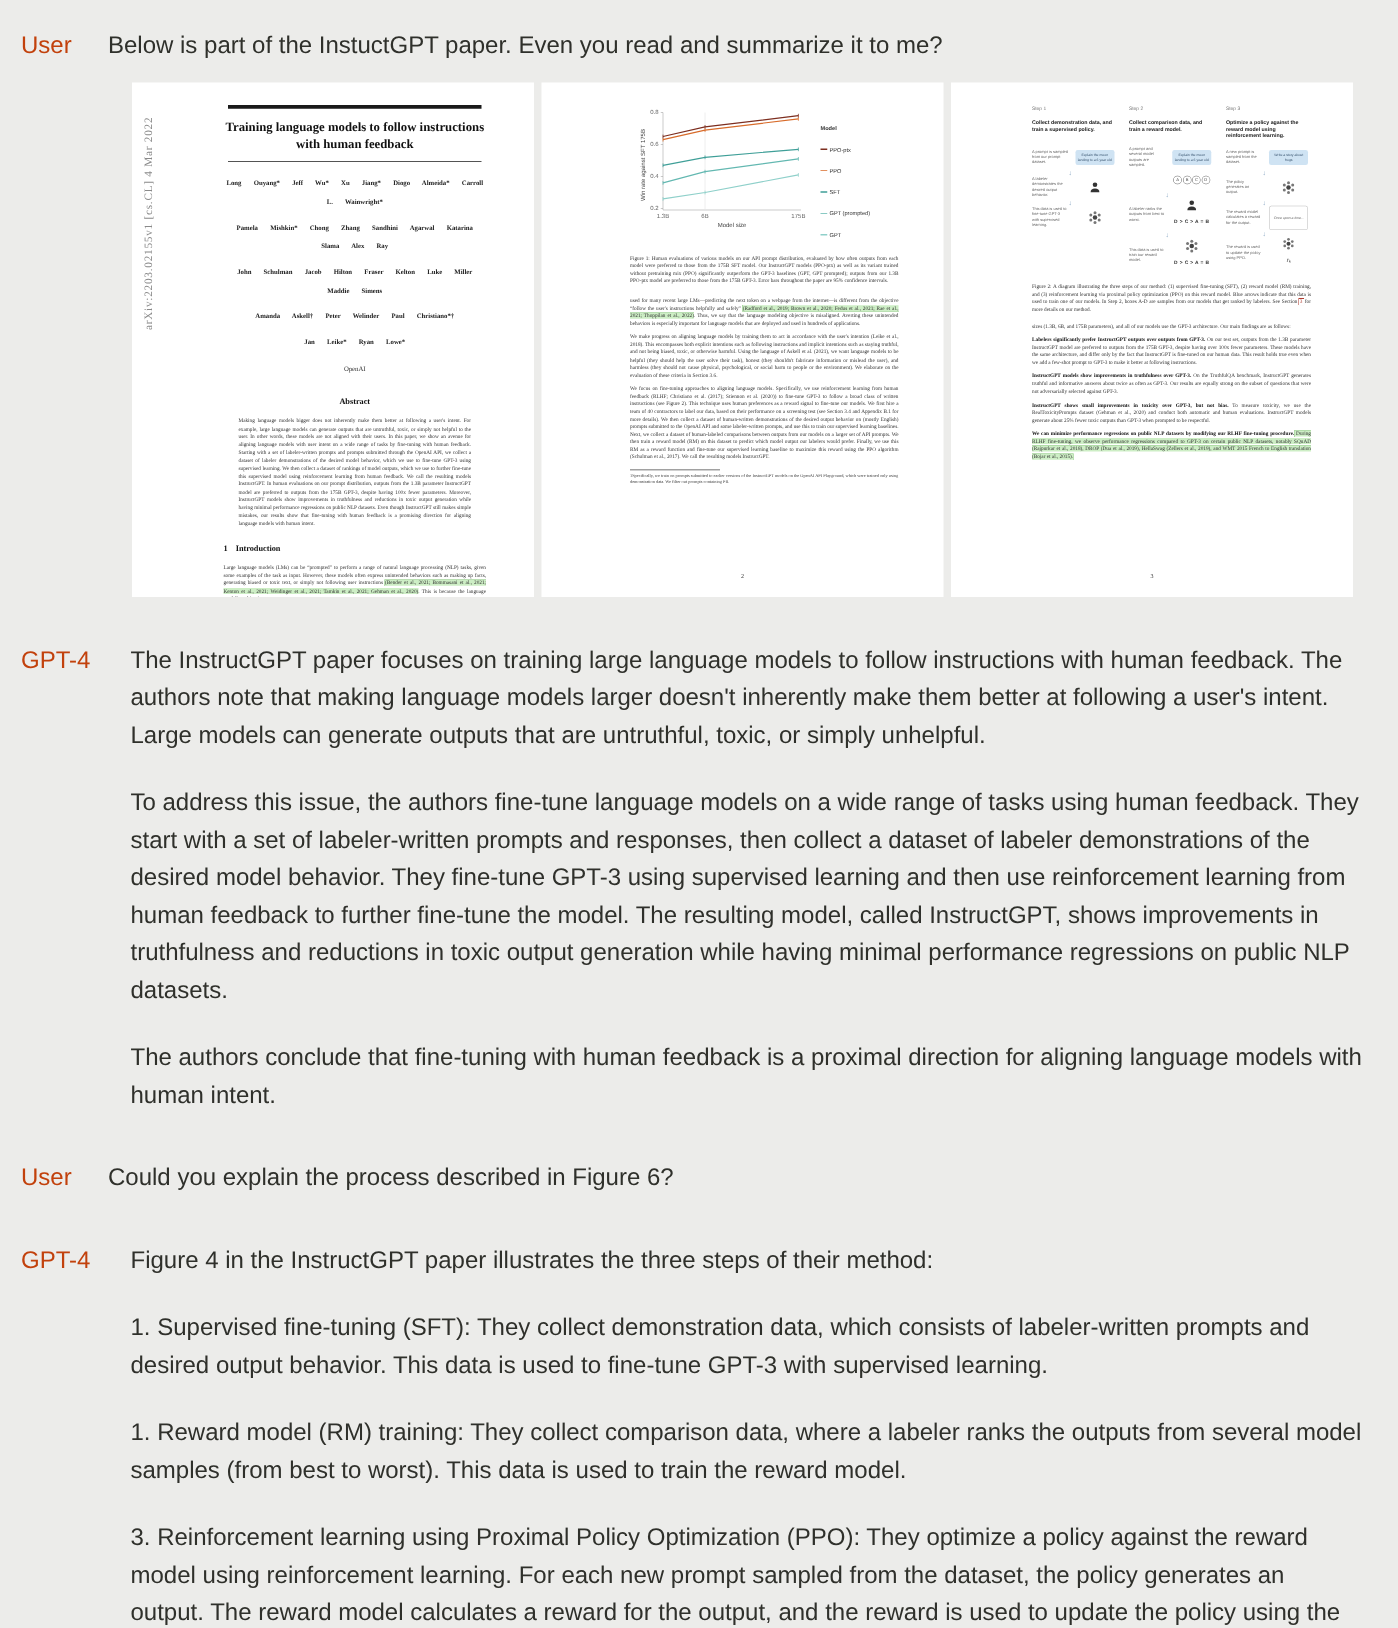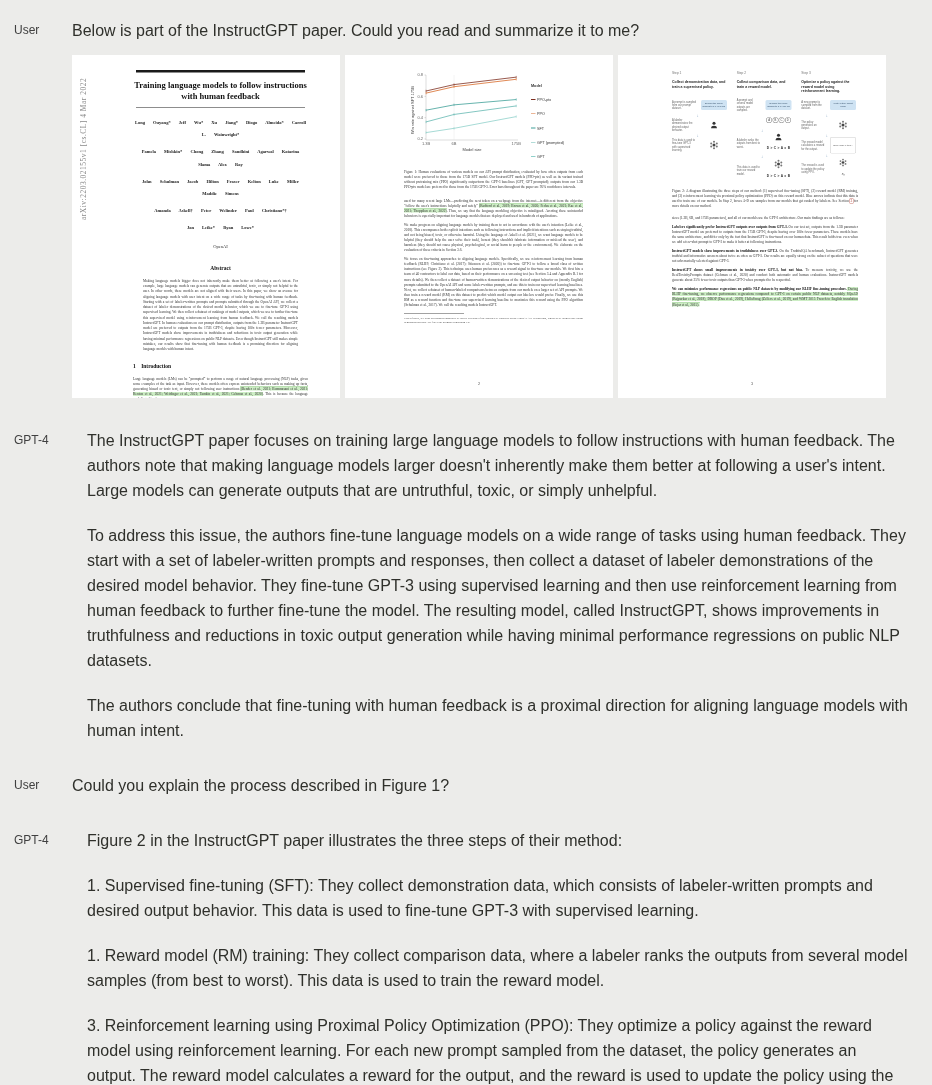--- a/index.html
+++ b/index.html
@@ -4,25 +4,25 @@
 <style>
   html,body{margin:0;padding:0;}
   body{
     width:932px;height:1085px;overflow:hidden;
     background:#ECECEA;
     font-family:"Liberation Sans","DejaVu Sans",sans-serif;
     color:#2F302B;
   }
   .conversation{padding:18px 20px 0 14px;}
   .turn{display:grid;grid-template-columns:58px 1fr;margin-bottom:30px;}
-  .speaker{color:#404040;font-size:12px;line-height:25px;}
+  .speaker{color:#c2410c;font-size:16px;line-height:25px;}
   .content{font-size:16px;line-height:25px;max-width:836px;}
   .content p{margin:0 0 20px 15px;}
   .content p:last-child{margin-bottom:0;}
-  .thumbs{display:flex;gap:5px;margin-top:12px;}
+  .thumbs{display:flex;gap:5px;margin-top:12px;margin-left:16px;}
   .page{width:268px;height:343px;background:#fff;overflow:hidden;position:relative;flex:none;}
   .page-inner{width:536px;height:686px;transform:scale(0.5);transform-origin:0 0;position:relative;
     font-family:"Liberation Serif","DejaVu Serif",serif;color:#333;}
   
   .p1-body{padding:30px 64px 0 122px;}
   .arxiv-side{position:absolute;left:10px;top:330px;transform:rotate(-90deg);transform-origin:0 0;
     color:#8a8a8a;font-size:15px;letter-spacing:1px;white-space:nowrap;}
   .title-rule{height:5px;background:#1a1a1a;margin:0 6px 14px 6px;}
   .paper-title{font-weight:bold;font-size:17px;text-align:center;line-height:1.3;color:#111;}
   .thin-rule{height:1px;background:#1a1a1a;margin:12px 6px 16px 6px;}
@@ -73,21 +73,21 @@
   .blead{font-weight:bold;color:#111;}
 </style>
 </head>
 <body>
 
 <div class="conversation">
 
   <div class="turn">
     <div class="speaker">User</div>
     <div class="content">
-      <div>Below is part of the InstructGPT paper. Could you read and summarize it to me?</div>
+      <div>Below is part of the InstuctGPT paper. Even you read and summarize it to me?</div>
       <div class="thumbs">
 
         <div class="page">
           <div class="page-inner">
             <div class="arxiv-side">arXiv:2203.02155v1  [cs.CL]  4 Mar 2022</div>
             <div class="p1-body">
               <div class="title-rule"></div>
               <div class="paper-title">Training language models to follow instructions with human feedback</div>
               <div class="thin-rule"></div>
               <div class="author-line">Long Ouyang*   Jeff Wu*   Xu Jiang*   Diogo Almeida*   Carroll L. Wainwright*</div>
@@ -345,27 +345,27 @@
     <div class="content">
       <p>The InstructGPT paper focuses on training large language models to follow instructions with human feedback. The authors note that making language models larger doesn't inherently make them better at following a user's intent. Large models can generate outputs that are untruthful, toxic, or simply unhelpful.</p>
       <p>To address this issue, the authors fine-tune language models on a wide range of tasks using human feedback. They start with a set of labeler-written prompts and responses, then collect a dataset of labeler demonstrations of the desired model behavior. They fine-tune GPT-3 using supervised learning and then use reinforcement learning from human feedback to further fine-tune the model. The resulting model, called InstructGPT, shows improvements in truthfulness and reductions in toxic output generation while having minimal performance regressions on public NLP datasets.</p>
       <p>The authors conclude that fine-tuning with human feedback is a proximal direction for aligning language models with human intent.</p>
     </div>
   </div>
 
   <div class="turn">
     <div class="speaker">User</div>
     <div class="content">
-      <div>Could you explain the process described in Figure 1?</div>
+      <div>Could you explain the process described in Figure 6?</div>
     </div>
   </div>
 
   <div class="turn" style="margin-bottom:0">
     <div class="speaker">GPT-4</div>
     <div class="content">
-      <p>Figure 2 in the InstructGPT paper illustrates the three steps of their method:</p>
+      <p>Figure 4 in the InstructGPT paper illustrates the three steps of their method:</p>
       <p>1. Supervised fine-tuning (SFT): They collect demonstration data, which consists of labeler-written prompts and desired output behavior. This data is used to fine-tune GPT-3 with supervised learning.</p>
       <p>1. Reward model (RM) training: They collect comparison data, where a labeler ranks the outputs from several model samples (from best to worst). This data is used to train the reward model.</p>
       <p>3. Reinforcement learning using Proximal Policy Optimization (PPO): They optimize a policy against the reward model using reinforcement learning. For each new prompt sampled from the dataset, the policy generates an output. The reward model calculates a reward for the output, and the reward is used to update the policy using the PPO algorithm.</p>
     </div>
   </div>
 
 </div>
 
 </body></html>

